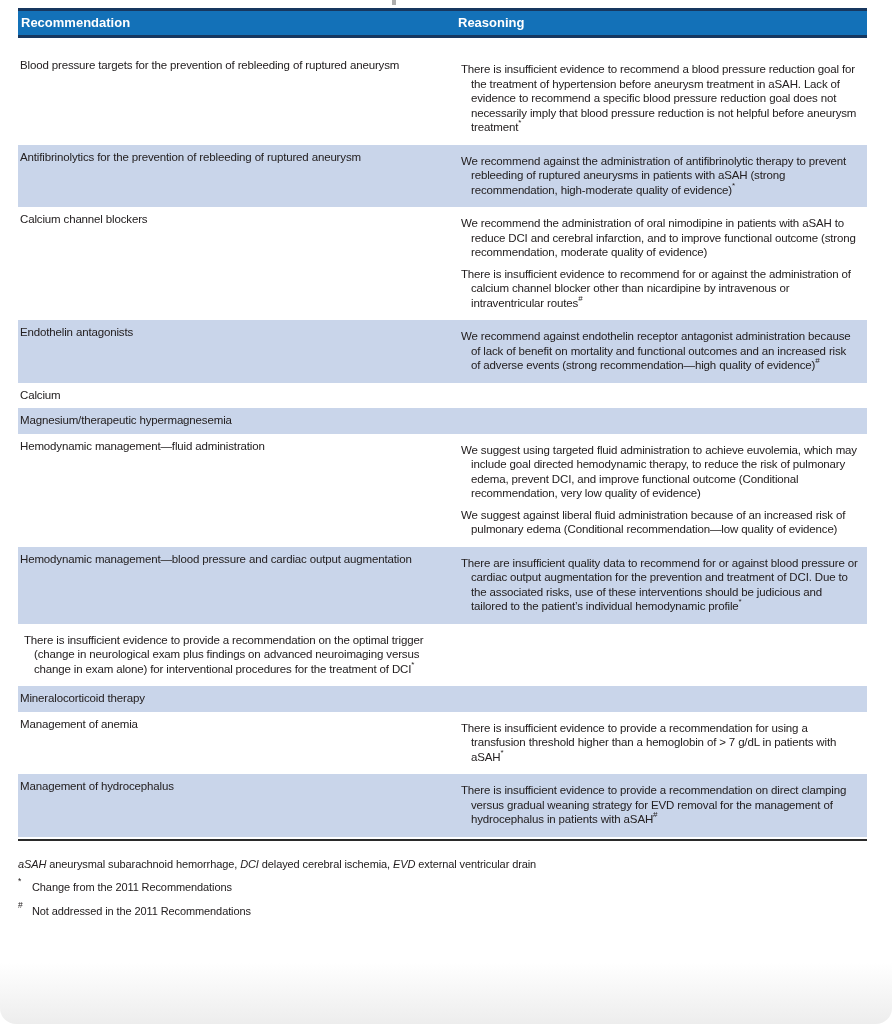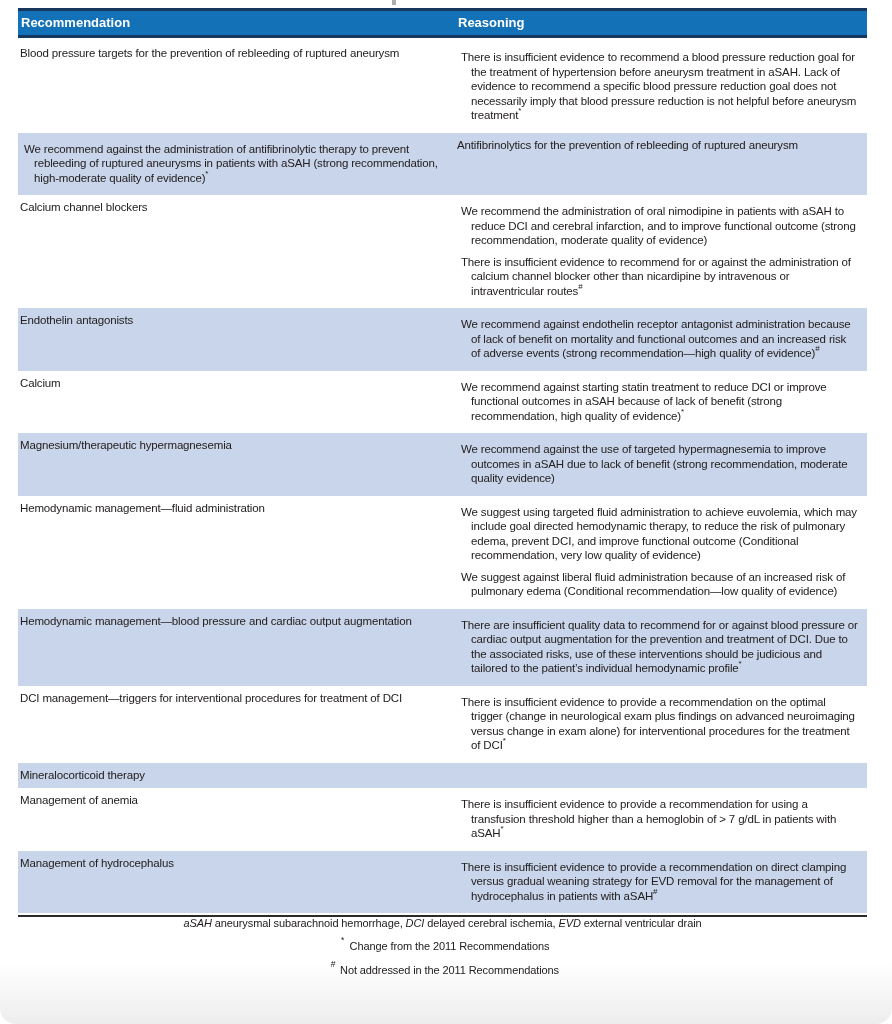--- a/index.html
+++ b/index.html
@@ -39,21 +39,21 @@
     background:var(--header-blue);
     border-top:3px solid var(--header-border);
     border-bottom:3px solid var(--header-border);
     color:#ffffff;
     font-weight:bold;
     font-size:13px;
     line-height:15px;
     padding:4px 0 5px;
   }
   .th{padding-left:3px;}
-  .tbody{padding-top:3px;}
+  .tbody{padding-top:15px;}
   .tr{
     display:grid;
     grid-template-columns:437px 1fr;
     padding:5px 0 6px;
   }
   .tr.shaded{background:var(--row-shade);}
   .td{
     font-size:11.5px;
     line-height:14.5px;
     letter-spacing:-0.15px;
@@ -71,25 +71,24 @@
     vertical-align:super;
   }
   .rule{
     width:849px;
     height:2px;
     background:var(--rule);
     margin-top:2px;
   }
   .footnotes{
     width:849px;
-    padding-top:0;
+    padding-top:17px;
     font-size:11px;
     line-height:13px;
     letter-spacing:-0.1px;
-    text-align:center;
   }
   .abbrev{margin:0 0 10px;}
   .abbrev i{font-style:italic;}
   .fn{margin:0 0 11px;}
   .fn .fn-marker{
     display:inline-block;
     width:14px;
     font-size:8.5px;
     text-indent:0;
     top:-2px;
@@ -109,65 +108,58 @@
       <div class="th">Reasoning</div>
     </div>
     <div class="tbody" id="tbody">
         <div class="tr">
           <div class="td col1 hang">Blood pressure targets for the prevention of rebleeding of ruptured aneurysm</div>
           <div class="td col2">
             <p class="para hang"><span>There is insufficient evidence to recommend a blood pressure reduction goal for the treatment of hypertension before aneurysm treatment in aSAH. Lack of evidence to recommend a specific blood pressure reduction goal does not necessarily imply that blood pressure reduction is not helpful before aneurysm treatment</span><sup>*</sup></p>
           </div>
         </div>
         <div class="tr shaded">
+          <div class="td col1 hang">Antifibrinolytics for the prevention of rebleeding of ruptured aneurysm</div>
           <div class="td col2">
             <p class="para hang"><span>We recommend against the administration of antifibrinolytic therapy to prevent rebleeding of ruptured aneurysms in patients with aSAH (strong recommendation, high-moderate quality of evidence)</span><sup>*</sup></p>
           </div>
-          <div class="td col1 hang">Antifibrinolytics for the prevention of rebleeding of ruptured aneurysm</div>
         </div>
         <div class="tr">
           <div class="td col1 hang">Calcium channel blockers</div>
           <div class="td col2">
             <p class="para hang"><span>We recommend the administration of oral nimodipine in patients with aSAH to reduce DCI and cerebral infarction, and to improve functional outcome (strong recommendation, moderate quality of evidence)</span></p>
             <p class="para hang"><span>There is insufficient evidence to recommend for or against the administration of calcium channel blocker other than nicardipine by intravenous or intraventricular routes</span><sup>#</sup></p>
           </div>
         </div>
         <div class="tr shaded">
           <div class="td col1 hang">Endothelin antagonists</div>
           <div class="td col2">
             <p class="para hang"><span>We recommend against endothelin receptor antagonist administration because of lack of benefit on mortality and functional outcomes and an increased risk of adverse events (strong recommendation—high quality of evidence)</span><sup>#</sup></p>
           </div>
         </div>
         <div class="tr">
           <div class="td col1 hang">Calcium</div>
-          <div class="td col2">
-            <p class="para hang"><span>We recommend against starting statin treatment to reduce DCI or improve functional outcomes in aSAH because of lack of benefit (strong recommendation, high quality of evidence)</span><sup>*</sup></p>
-          </div>
         </div>
         <div class="tr shaded">
           <div class="td col1 hang">Magnesium/therapeutic hypermagnesemia</div>
-          <div class="td col2">
-            <p class="para hang"><span>We recommend against the use of targeted hypermagnesemia to improve outcomes in aSAH due to lack of benefit (strong recommendation, moderate quality evidence)</span></p>
-          </div>
         </div>
         <div class="tr">
           <div class="td col1 hang">Hemodynamic management—fluid administration</div>
           <div class="td col2">
             <p class="para hang"><span>We suggest using targeted fluid administration to achieve euvolemia, which may include goal directed hemodynamic therapy, to reduce the risk of pulmonary edema, prevent DCI, and improve functional outcome (Conditional recommendation, very low quality of evidence)</span></p>
             <p class="para hang"><span>We suggest against liberal fluid administration because of an increased risk of pulmonary edema (Conditional recommendation—low quality of evidence)</span></p>
           </div>
         </div>
         <div class="tr shaded">
           <div class="td col1 hang">Hemodynamic management—blood pressure and cardiac output augmentation</div>
           <div class="td col2">
             <p class="para hang"><span>There are insufficient quality data to recommend for or against blood pressure or cardiac output augmentation for the prevention and treatment of DCI. Due to the associated risks, use of these interventions should be judicious and tailored to the patient’s individual hemodynamic profile</span><sup>*</sup></p>
           </div>
         </div>
         <div class="tr">
-          <div class="td col1 hang">DCI management—triggers for interventional procedures for treatment of DCI</div>
           <div class="td col2">
             <p class="para hang"><span>There is insufficient evidence to provide a recommendation on the optimal trigger (change in neurological exam plus findings on advanced neuroimaging versus change in exam alone) for interventional procedures for the treatment of DCI</span><sup>*</sup></p>
           </div>
         </div>
         <div class="tr shaded">
           <div class="td col1 hang">Mineralocorticoid therapy</div>
         </div>
         <div class="tr">
           <div class="td col1 hang">Management of anemia</div>
           <div class="td col2">

